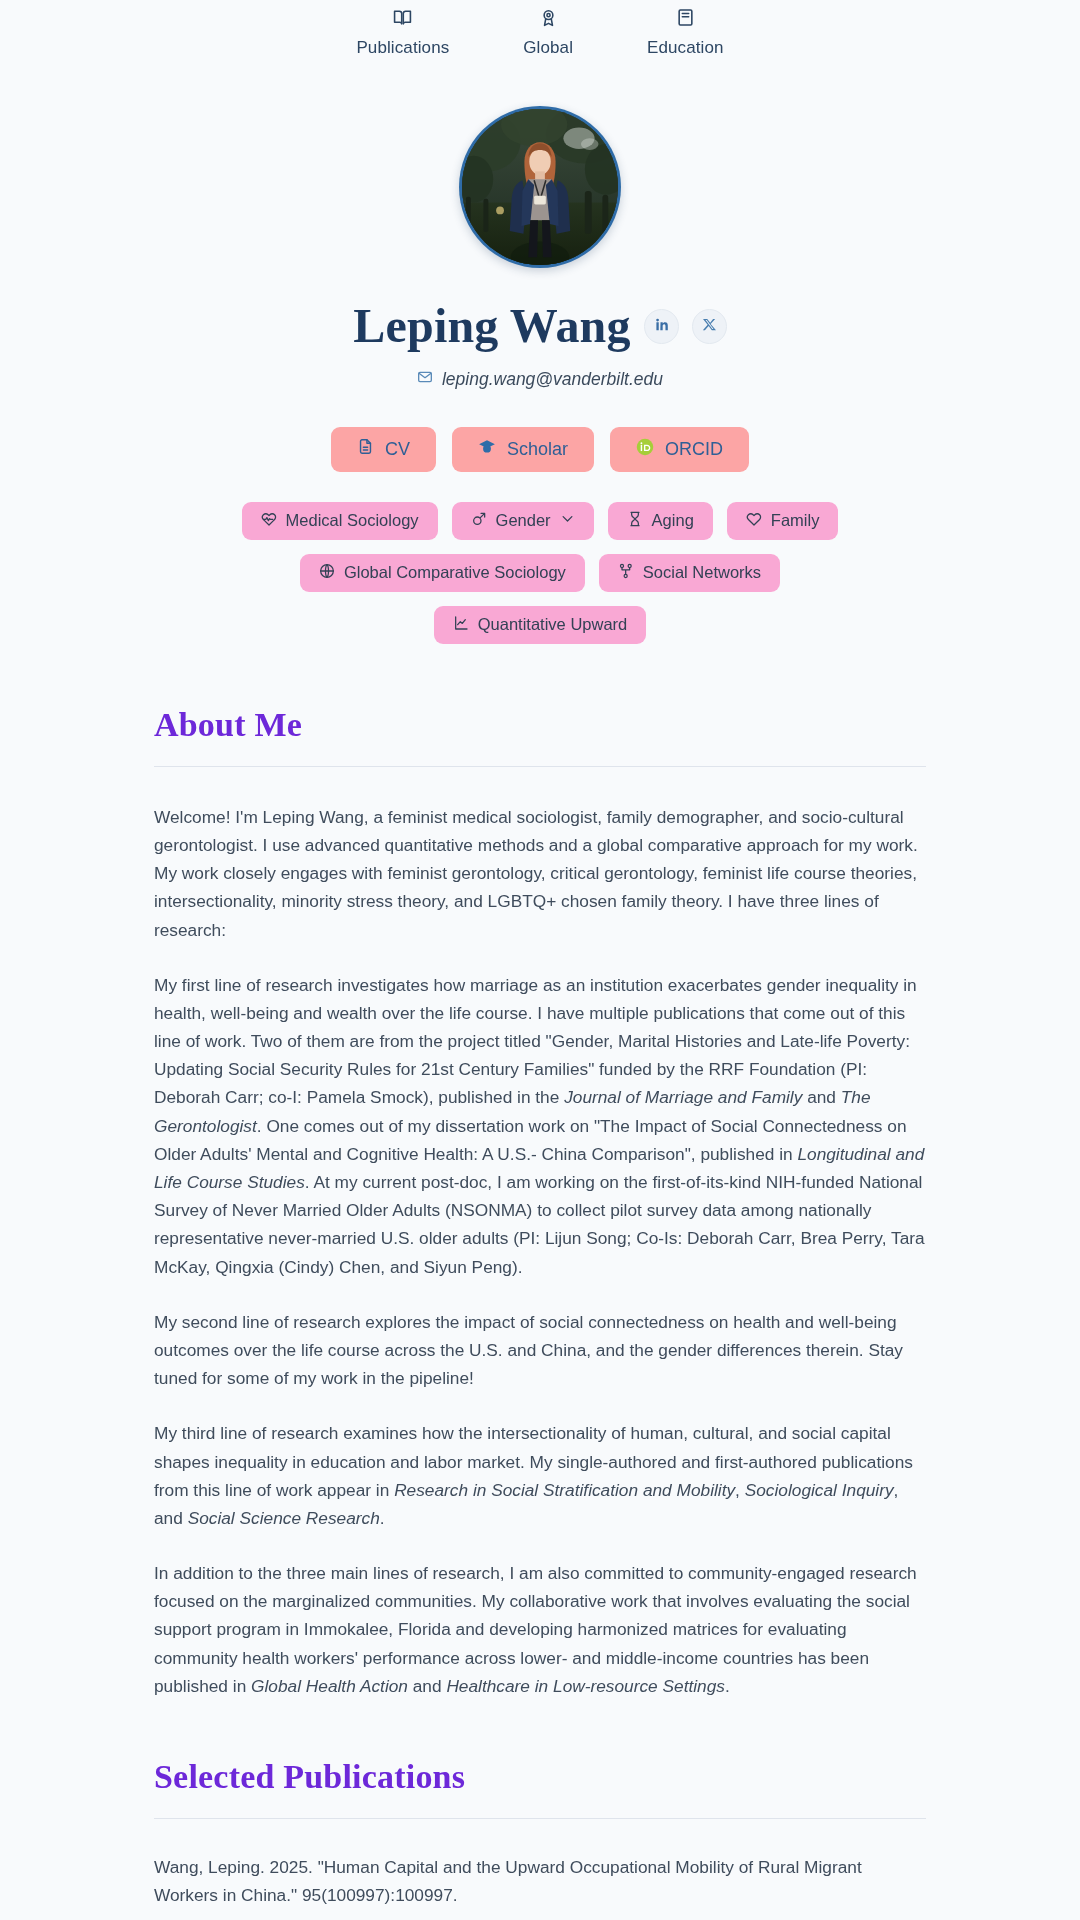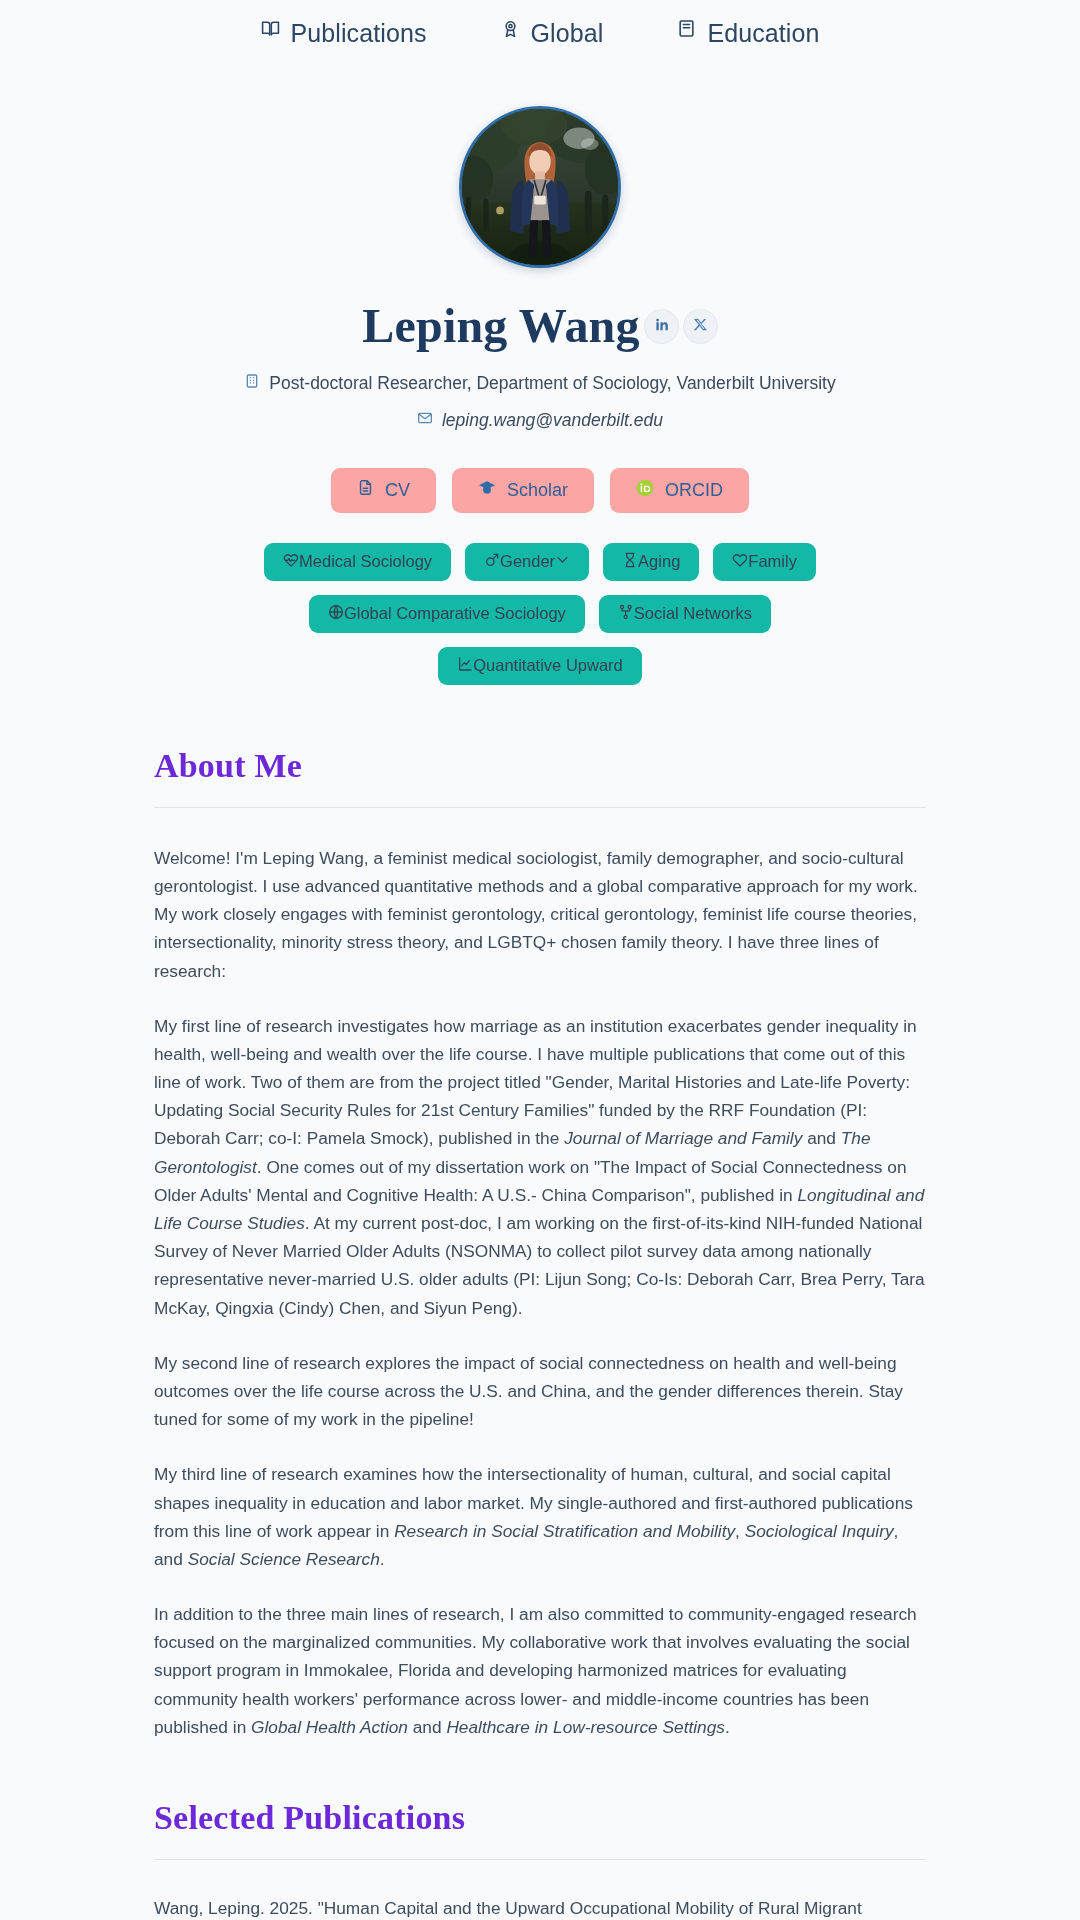--- a/index.html
+++ b/index.html
@@ -21,25 +21,27 @@
   .topnav {
     height: 66px;
     display: flex;
     align-items: center;
     justify-content: center;
     gap: 74px;
     background: #f8fafc;
   }
   .navitem {
     display: flex;
+    align-items: center;
     gap: 11px;
     color: #2d4663;
-    font-size: 25px;
+    font-size: 17px;
     letter-spacing: .1px;
     cursor: pointer;
+    flex-direction: column;
   }
   .navitem svg { display: block; }
 
   
   .hero {
     text-align: center;
     padding-top: 40px;
   }
 
   .avatar-wrap {
@@ -59,21 +61,21 @@
     position: relative;
     background: #223024;
   }
   .avatar svg { display:block; width:100%; height:100%; }
 
   .name-row {
     margin-top: 32px;
     display: flex;
     align-items: center;
     justify-content: center;
-    gap: 4px;
+    gap: 13px;
   }
   .name {
     font-family: "Liberation Serif", serif;
     font-size: 48px;
     font-weight: 700;
     color: #1e3a5f;
     letter-spacing: .2px;
     line-height: 1.1;
   }
   .social {
@@ -123,21 +125,22 @@
     flex-wrap: wrap;
     justify-content: center;
     gap: 14px 14px;
     max-width: 660px;
     margin-left: auto;
     margin-right: auto;
   }
   .chip {
     display: flex;
     align-items: center;
-    background: #14b8a6;
+    gap: 9px;
+    background: #f9a8d4;
     color: #334155;
     border-radius: 9px;
     padding: 9px 19px;
     font-size: 16.5px;
     cursor: pointer;
     white-space: nowrap;
   }
 
   
   .content {
@@ -285,29 +288,20 @@
 
     <div class="social">
       <span>
         <svg width="15" height="15" viewBox="0 0 24 24" fill="#4a7fb0">
           <path d="M17.7 3h3.3l-7.2 8.2L22.4 21h-6.6l-5.2-6.8L4.6 21H1.3l7.7-8.8L1.6 3h6.8l4.7 6.2zm-1.2 16h1.8L7.6 4.8H5.7z"></path>
         </svg>
       </span>
     </div>
   </div>
 
-  <div class="affil">
-    <span>
-      <svg width="16" height="16" viewBox="0 0 24 24" fill="none" stroke="#5a8ab8" stroke-width="2" stroke-linecap="round" stroke-linejoin="round">
-        <rect x="5" y="3" width="14" height="18" rx="1.5"></rect>
-        <path d="M9.5 7h.01M14.5 7h.01M9.5 11h.01M14.5 11h.01M9.5 15h.01M14.5 15h.01"></path>
-      </svg>
-    </span>
-    <span>Post-doctoral Researcher, Department of Sociology, Vanderbilt University</span>
-  </div>
 
   <div class="email">
     <span>
       <svg width="16" height="16" viewBox="0 0 24 24" fill="none" stroke="#5a8ab8" stroke-width="2" stroke-linecap="round" stroke-linejoin="round">
         <rect x="2.5" y="5" width="19" height="14" rx="2"></rect>
           <path d="m3 6.5 9 6.5 9-6.5"></path>
       </svg>
     </span>
     <span class="etext">leping.wang@vanderbilt.edu</span>
   </div>

